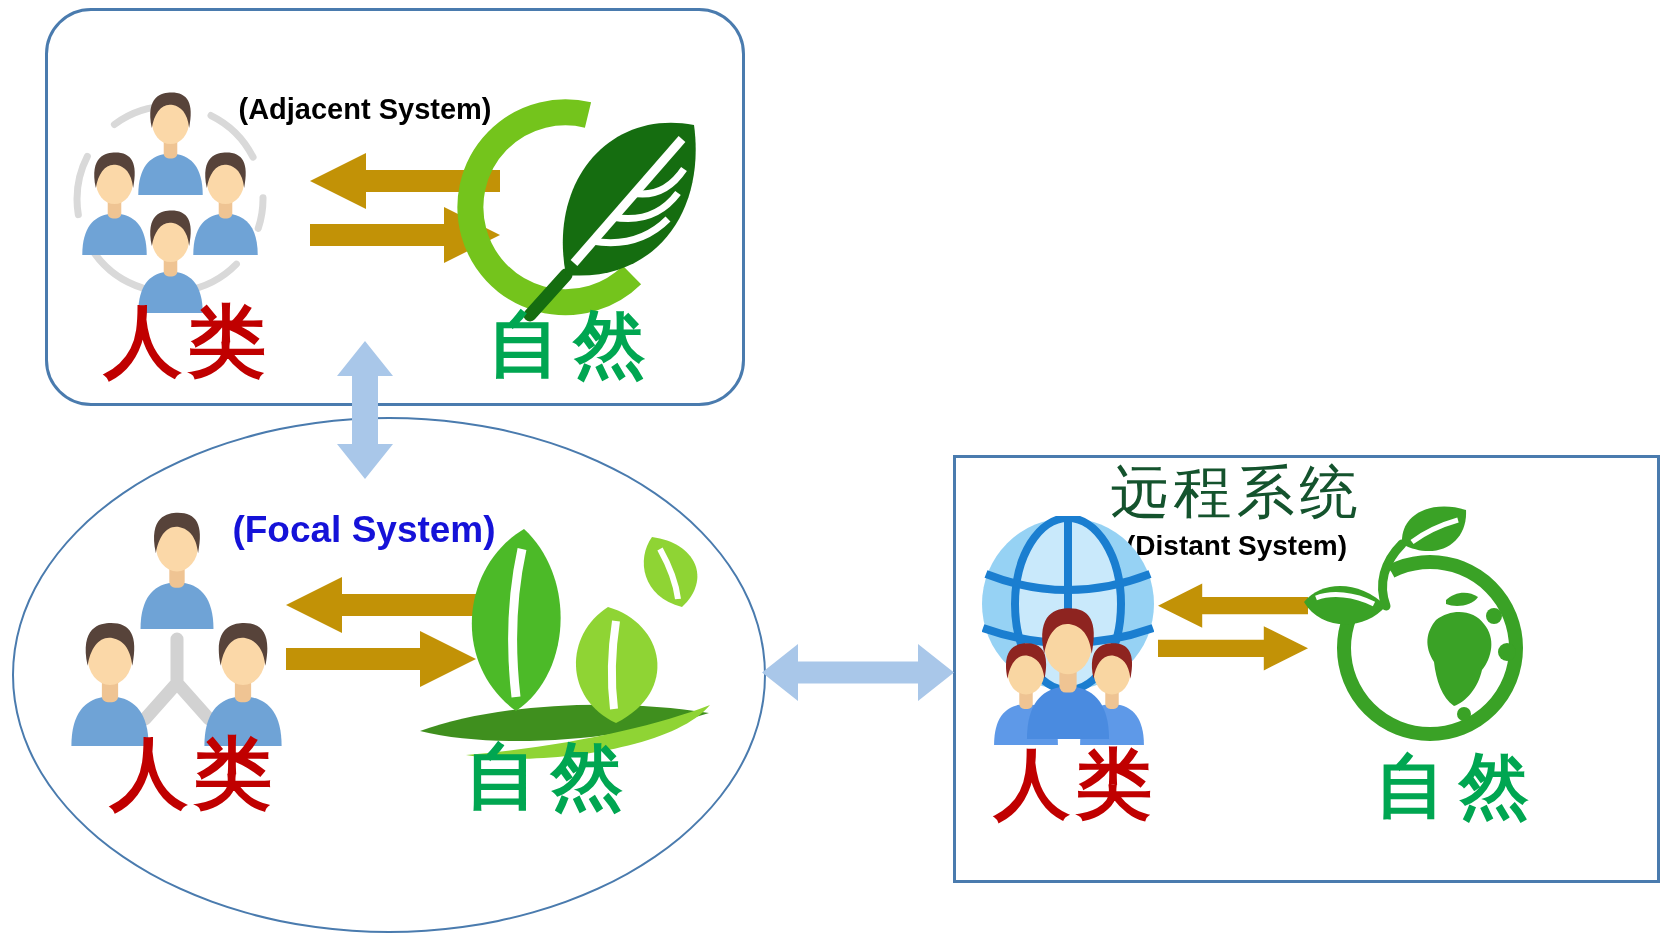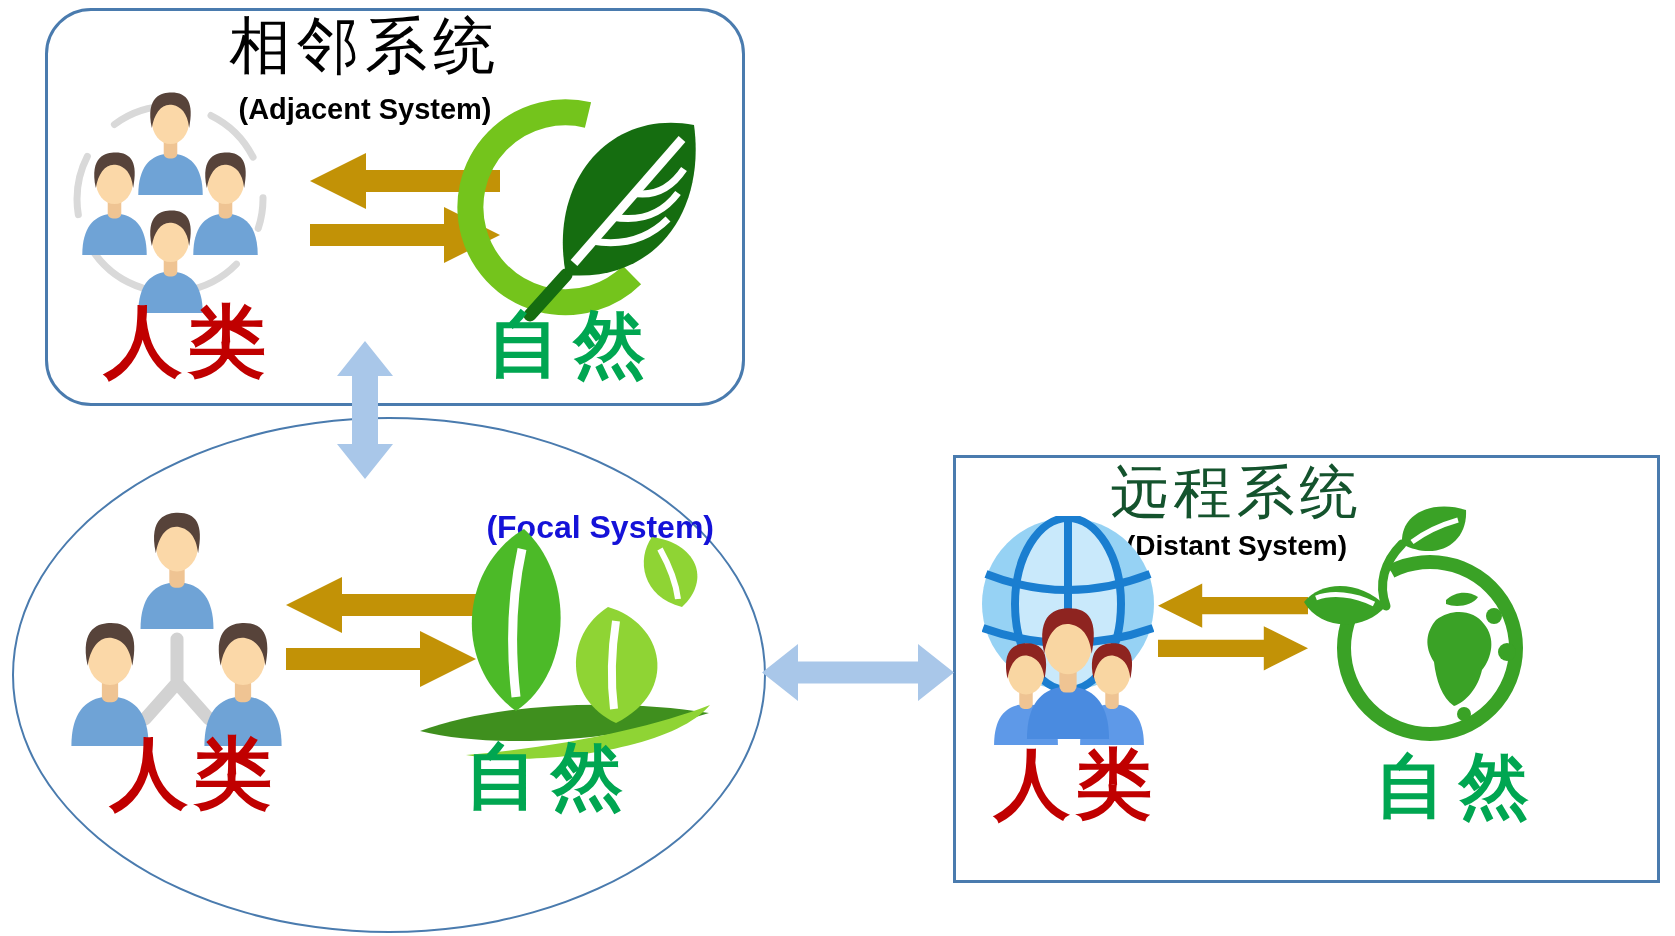--- a/index.html
+++ b/index.html
@@ -22,21 +22,21 @@
   #adjacent .t-zh{left:0;right:60px;top:2px;font-size:62px;letter-spacing:6px;}
   #adjacent .t-en{left:0;right:60px;top:82px;font-size:29px;}
   #adj-people{left:16px;top:72px;width:212px;height:232px;}
   #adj-arrows{left:262px;top:142px;width:190px;height:110px;}
   #adj-leaf{left:398px;top:56px;width:275px;height:272px;}
   #adj-human{left:30px;top:292px;width:220px;font-size:78px;letter-spacing:6px;}
   #adj-nature{left:428px;top:298px;width:195px;font-size:72px;letter-spacing:14px;}
 
   
   #focal .t-zh{left:0;right:50px;top:26px;font-size:58px;letter-spacing:5px;}
-  #focal .t-en{left:0;right:50px;top:90px;font-size:32px;text-align:right;}
+  #focal .t-en{left:0;right:50px;top:90px;font-size:37px;}
   #foc-people{left:45px;top:90px;width:235px;height:285px;}
   #foc-arrows{left:272px;top:158px;width:190px;height:110px;}
   #foc-leaves{left:398px;top:96px;width:305px;height:252px;}
   #foc-human{left:70px;top:316px;width:220px;font-size:78px;letter-spacing:6px;}
   #foc-nature{left:442px;top:322px;width:190px;font-size:72px;letter-spacing:14px;}
 
   
   #distant .t-zh{left:0;right:140px;top:4px;font-size:58px;letter-spacing:5px;}
   #distant .t-en{left:0;right:140px;top:72px;font-size:28px;}
   #dis-globe{left:26px;top:58px;width:172px;height:250px;}
@@ -62,21 +62,20 @@
   <svg class="defs" aria-hidden="true">
     <symbol id="person" viewBox="0 0 100 125">
       <path d="M12,125 C12,92 26,80 42,77 L58,77 C74,80 88,92 88,125 Z" style="fill:var(--shirt,#6FA3D6)"></path>
       <rect x="42" y="56" width="16" height="26" rx="6" style="fill:var(--skin2,#EFC493)"></rect>
       <ellipse cx="50" cy="38" rx="22" ry="27" style="fill:var(--skin,#FBD8A8)"></ellipse>
       <path d="M28,46 C20,8 40,4 51,4 C70,4 78,16 72,46 C70,28 62,21 53,19 C40,16 31,28 28,46 Z" style="fill:var(--hair,#57433A)"></path>
     </symbol>
   </svg>
 
   <section class="sysbox" id="adjacent" style="border-color: rgb(74, 123, 174);">
-    <div class="t-zh" style="color: rgb(0, 0, 0);">相邻系统</div>
     <div class="t-en" style="color: rgb(0, 0, 0);">(Adjacent System)</div>
 
     <svg class="icon" id="adj-people" viewBox="0 0 212 232">
       <circle cx="106" cy="116" r="93" fill="none" stroke="#D9D9D9" stroke-width="7" stroke-dasharray="60 42" stroke-dashoffset="30" stroke-linecap="round"></circle>
       <use href="#person" class="pp-blue" x="64" y="6" width="85" height="106"></use>
       <use href="#person" class="pp-blue" x="8" y="66" width="85" height="106"></use>
       <use href="#person" class="pp-blue" x="119" y="66" width="85" height="106"></use>
       <use href="#person" class="pp-blue" x="64" y="124" width="85" height="106"></use>
     </svg>
 

